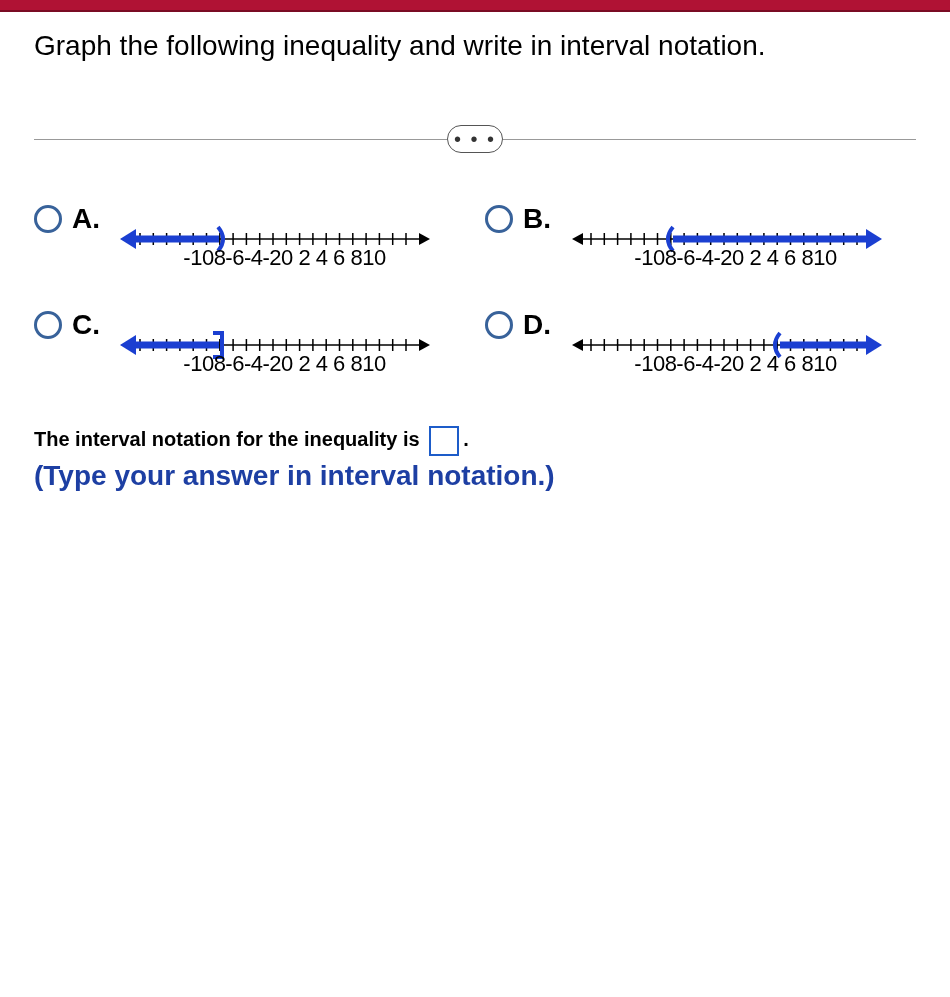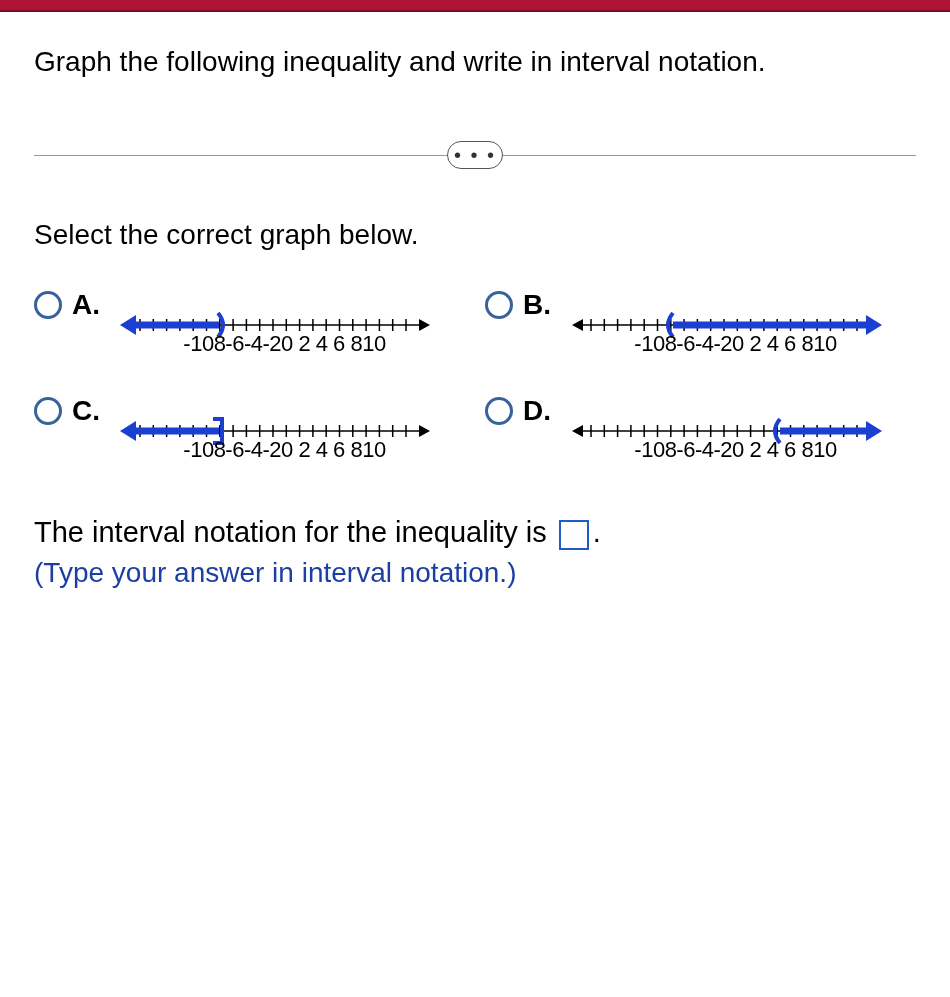--- a/index.html
+++ b/index.html
@@ -8,21 +8,21 @@
       width: 950px;
       height: 997px;
       background: #fff;
     }
     .top-bar {
       height: 12px;
       background: #b01234;
       border-bottom: 2px solid #7a0c24;
     }
     .content {
-      padding: 30px 34px;
+      padding: 14px 34px;
       color: #000;
     }
     .question-text {
       font-size: 28px;
       line-height: 1.4;
     }
     .inequality {
       font-size: 28px;
       margin: 25px 0 30px 40px;
       letter-spacing: 1px;
@@ -104,57 +104,58 @@
       top: 36px;
       left: 0;
       width: 315px;
       font-size: 22px;
       text-align: center;
       letter-spacing: -0.5px;
       white-space: nowrap;
       padding-left: 18px;
     }
     .final-line {
-      font-size: 29px;
+      font-size: 20px;
       line-height: 1.45;
+      font-weight: bold;
     }
     .answer-box {
       display: inline-block;
       width: 30px;
       height: 30px;
       border: 2px solid #1d5cc9;
       vertical-align: middle;
       margin: 0 4px;
       cursor: text;
       background: #fff;
     }
     .hint {
       font-size: 28px;
       color: #1d3fa3;
       margin-top: 4px;
+      font-weight: bold;
     }
   </style>
 </head>
 <body>
 
 <div class="top-bar"></div>
 
 <div class="content">
 
   <div class="question-text">Graph the following inequality and write in interval notation.</div>
 
   <div class="divider-row">
     <div class="divider-line"></div>
     <div class="divider-btn">
       <span>• • •</span>
     </div>
     <div class="divider-line"></div>
   </div>
 
-  <div class="select-text">Select the correct graph below.</div>
 
   <div class="options-grid">
 
     <div class="option">
       <div class="radio"></div>
       <div class="opt-label">A.</div>
       <div class="graph-box">
         <div class="number-line">
           <svg class="axis" width="315" height="34">
             <line x1="10" y1="14" x2="305" y2="14" class="axis-line"></line>

